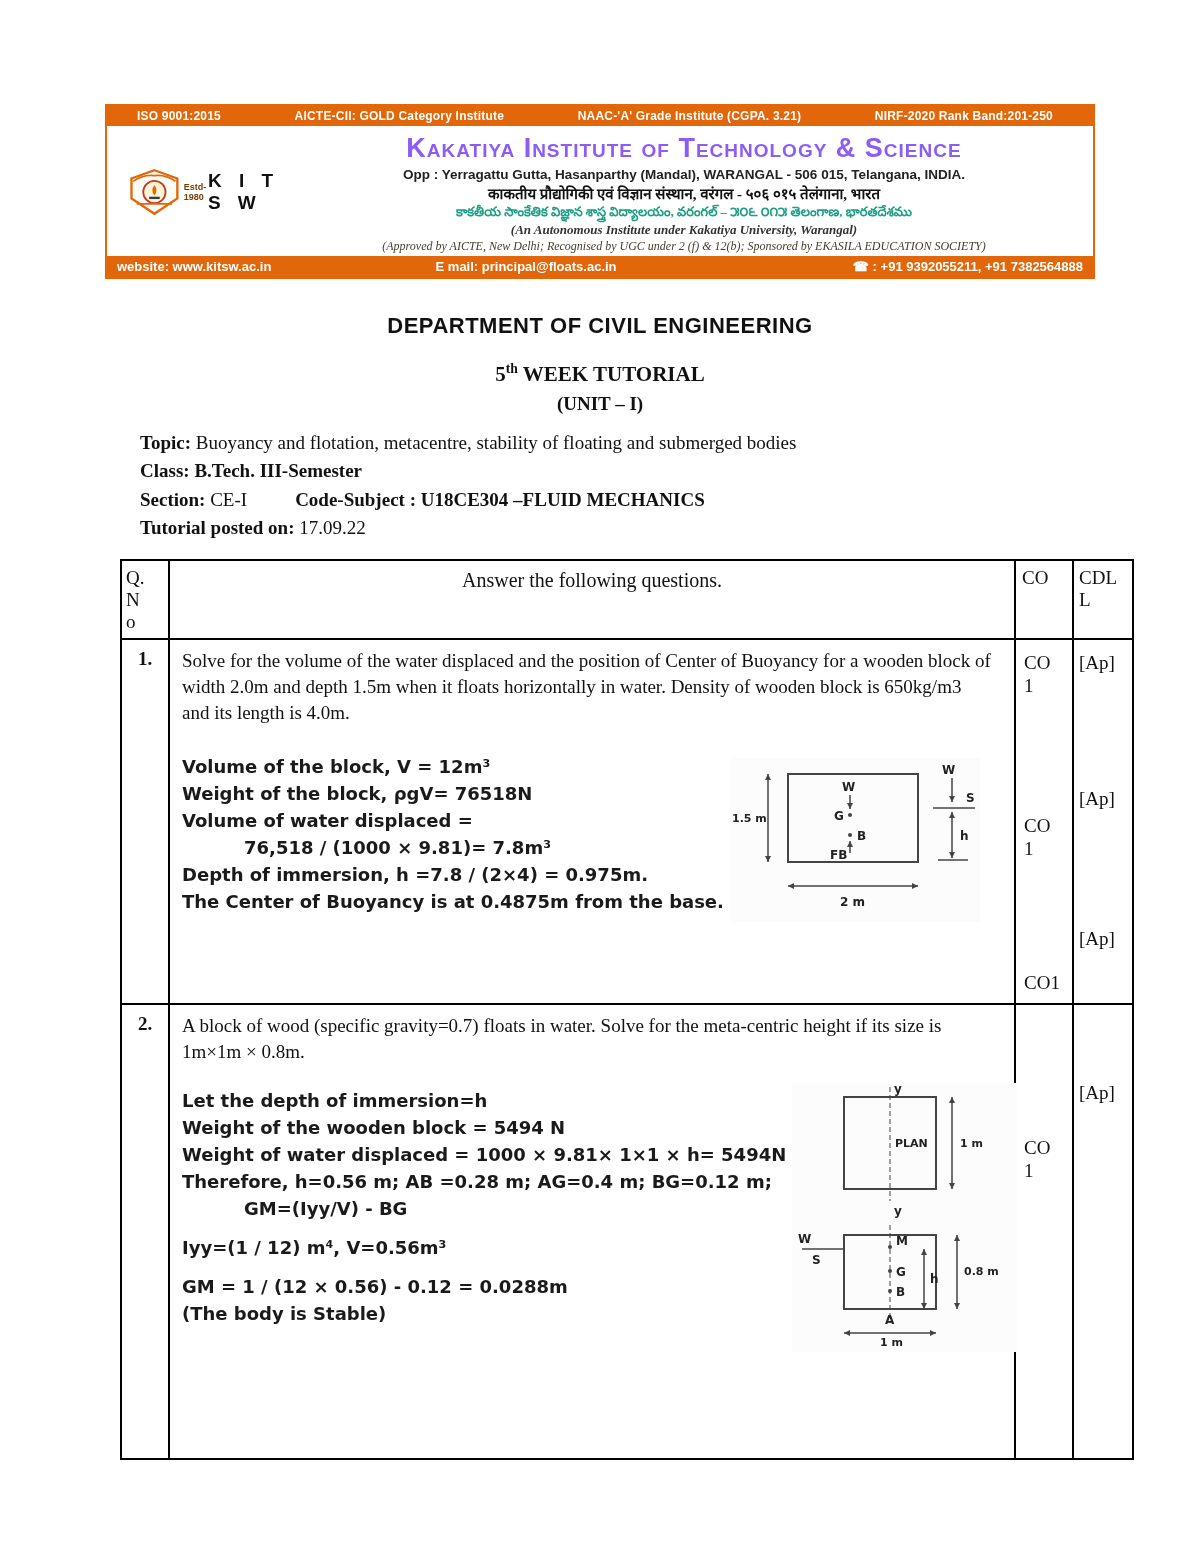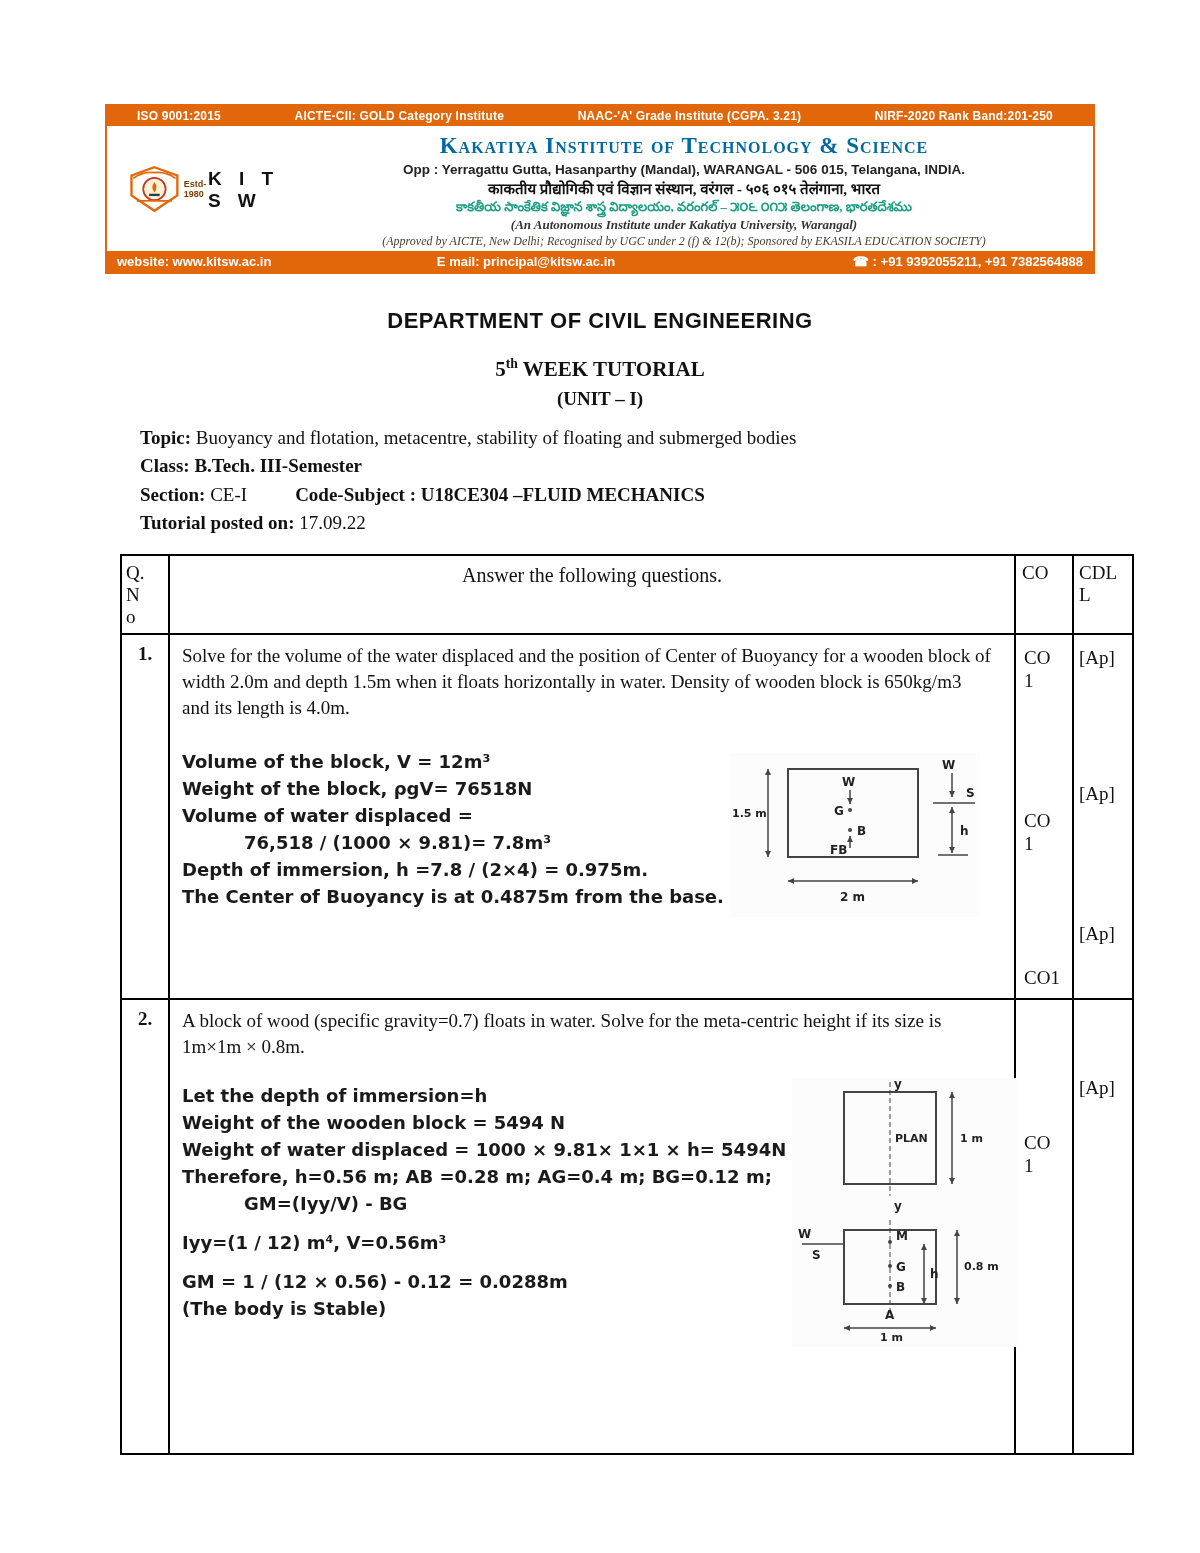--- a/index.html
+++ b/index.html
@@ -17,22 +17,22 @@
     align-items:center; padding:3px 40px 3px 30px; font-family:"Liberation Sans",sans-serif;
     font-size:12px; font-weight:bold; letter-spacing:.2px;
   }
   .header-main { display:flex; background:#fff; padding:4px 10px 2px 18px; }
   .logo-block { width:160px; display:flex; flex-direction:row; align-items:center; }
   .logo-emblem { width:104px; height:76px; }
   .estd { font-family:"Liberation Sans",sans-serif; font-size:9px; font-weight:bold; color:#7a3b00; }
   .kitsw { font-family:"Liberation Sans",sans-serif; font-size:19px; font-weight:bold; letter-spacing:6px; color:#111; margin-top:1px; }
   .header-text { flex:1; text-align:center; line-height:1.25; padding-top:2px; }
   .inst-name {
-    color:#0369a1; font-size:23px; font-weight:bold; font-variant:small-caps;
-    letter-spacing:1px; font-family:Liberation Serif, serif;
+    color:#8b5cf6; font-size:27px; font-weight:bold; font-variant:small-caps;
+    letter-spacing:1px; font-family:Liberation Sans, sans-serif;
   }
   .inst-address { font-family:"Liberation Sans",sans-serif; font-size:13.5px; font-weight:bold; color:#222; margin-top:1px; }
   .inst-hindi { font-size:15px; font-weight:bold; color:#111; margin-top:1px; }
   .inst-telugu { font-size:13px; font-weight:bold; color:#1D9E84; margin-top:1px; }
   .inst-autonomous { font-size:13px; font-style:italic; color:#333; margin-top:1px; font-weight:bold; }
   .inst-approved { font-size:12px; font-style:italic; color:#4a3c2a; margin-top:1px; }
   .bottom-strip { display:flex; gap:0; background:#0369a1; }
   .strip-seg {
     background:#E2670B; color:#fff; font-family:"Liberation Sans",sans-serif;
     font-size:13px; font-weight:bold; padding:3px 10px; white-space:nowrap;
@@ -108,21 +108,21 @@
         <div class="inst-name">Kakatiya Institute of Technology &amp; Science</div>
         <div class="inst-address">Opp : Yerragattu Gutta, Hasanparthy (Mandal), WARANGAL - 506 015, Telangana, INDIA.</div>
         <div class="inst-hindi">काकतीय प्रौद्योगिकी एवं विज्ञान संस्थान, वरंगल - ५०६ ०१५ तेलंगाना, भारत</div>
         <div class="inst-telugu">కాకతీయ సాంకేతిక విజ్ఞాన శాస్త్ర విద్యాలయం, వరంగల్ – ౫౦౬ ౦౧౫ తెలంగాణ, భారతదేశము</div>
         <div class="inst-autonomous">(An Autonomous Institute under Kakatiya University, Warangal)</div>
         <div class="inst-approved">(Approved by AICTE, New Delhi; Recognised by UGC under 2 (f) &amp; 12(b); Sponsored by EKASILA EDUCATION SOCIETY)</div>
       </div>
     </div>
     <div class="bottom-strip">
       <div class="strip-seg seg-site">website: www.kitsw.ac.in</div>
-      <div class="strip-seg seg-mail">E mail: principal@kitsw.ac.in</div>
+      <div class="strip-seg seg-mail">E mail: principal@floats.ac.in</div>
       <div class="strip-seg seg-phone">☎ : +91 9392055211,  +91 7382564888</div>
     </div>
   </div>
 
   <div class="dept-title">DEPARTMENT OF CIVIL ENGINEERING</div>
   <div class="week-title"><span>5</span><span class="sup">th</span><span> WEEK TUTORIAL</span></div>
   <div class="unit-line">(UNIT – I)</div>
 
   <div class="meta">
     <p><span class="lbl">Topic:</span><span> Buoyancy and flotation, metacentre, stability of floating and submerged bodies</span></p>

